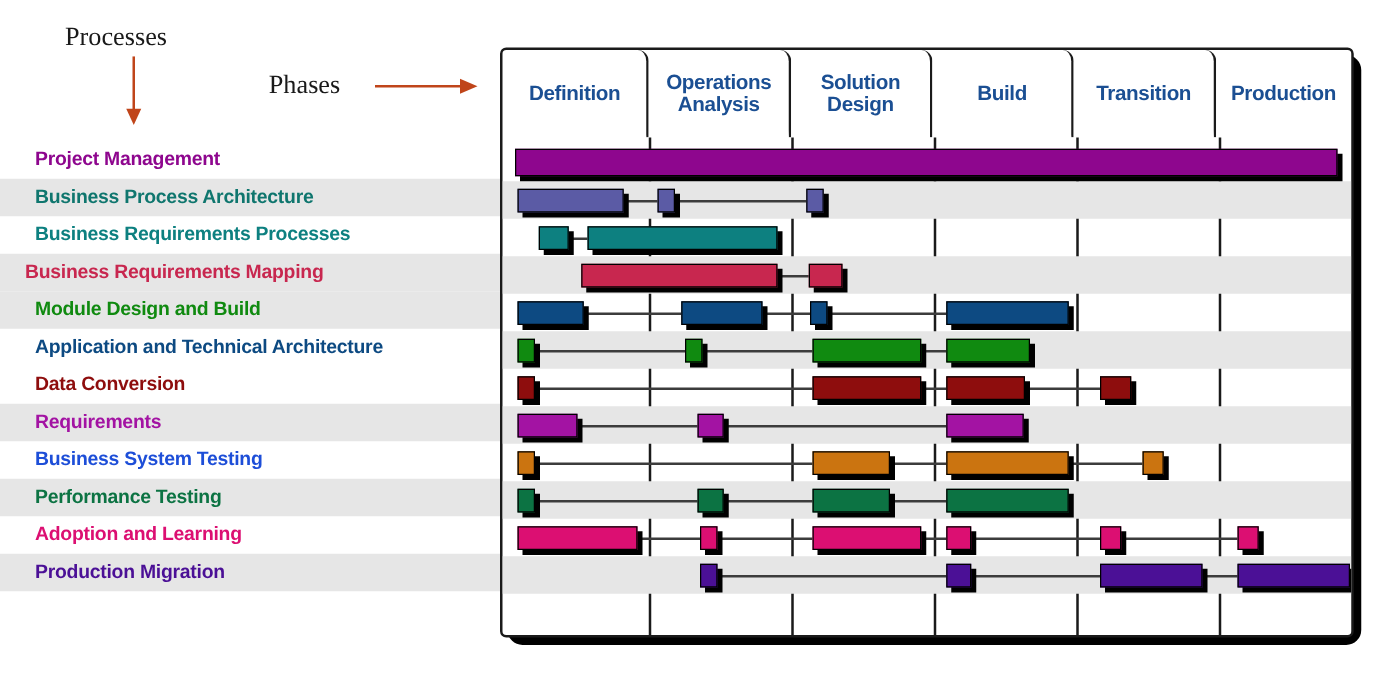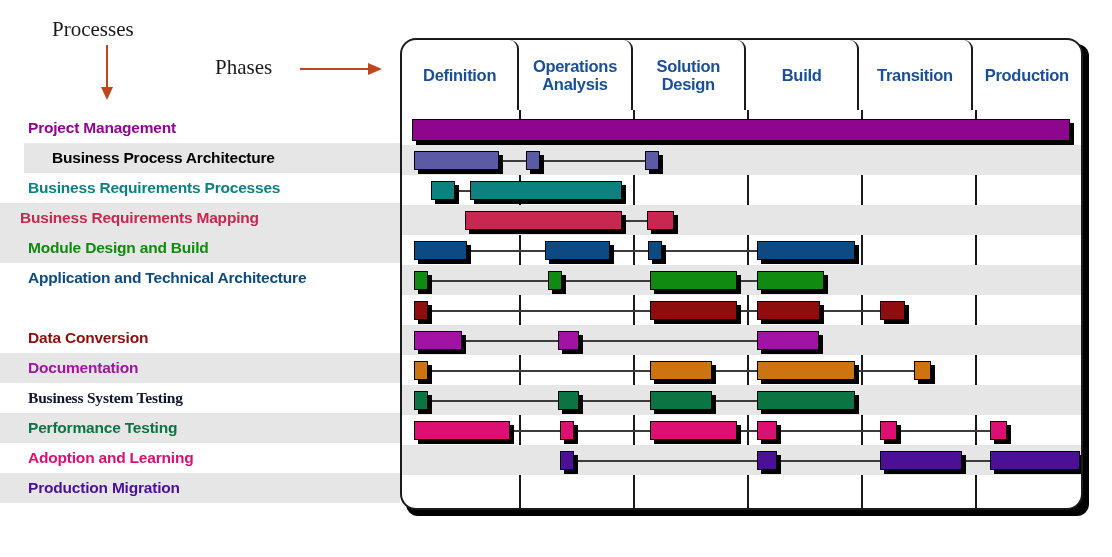--- a/index.html
+++ b/index.html
@@ -72,21 +72,21 @@
     background: #000000;
     border-radius: 12px;
   }
   #grid-frame {
     position: absolute;
     left: 0; top: 0;
     width: 683px;
     height: 472px;
     background: #ffffff;
     border: 2px solid #1a1a1a;
-    border-radius: 16px;
+    border-radius: 5px;
     box-sizing: border-box;
     overflow: hidden;
   }
 
   
   #header-row {
     position: absolute;
     left: 0; top: 0;
     height: 70px;
     width: 100%;
@@ -168,28 +168,28 @@
     <polygon points="12,55 6,42 18,42" fill="#c0451a"></polygon>
   </svg>
 
   <svg class="arrow-svg" id="arrow-right" width="84" height="24">
     <line x1="0" y1="12" x2="72" y2="12" stroke="#c0451a" stroke-width="2"></line>
     <polygon points="82,12 68,6 68,18" fill="#c0451a"></polygon>
   </svg>
 
   <div id="proc-labels">
       <div class="proc-label" style="color: rgb(142, 6, 142);">Project Management</div>
-      <div class="proc-label alt" style="color: #000000; margin-left: 24px;">Business Process Architecture</div>
+      <div class="proc-label alt" style="color: #0f766e;">Business Process Architecture</div>
       <div class="proc-label" style="color: rgb(13, 128, 128);">Business Requirements Processes</div>
       <div class="proc-label alt" style="color: rgb(200, 39, 79); padding-left: 20px;">Business Requirements Mapping</div>
       <div class="proc-label alt" style="color: rgb(16, 138, 16);">Module Design and Build</div>
       <div class="proc-label" style="color: rgb(13, 74, 130);">Application and Technical Architecture</div>
-      <div class="proc-label" style="color: rgb(142, 13, 13); margin-top: 30px;">Data Conversion</div>
-      <div class="proc-label alt" style="color: rgb(163, 19, 163);">Documentation</div>
-      <div class="proc-label" style="color: #0f172a; font-family: Liberation Serif, serif;">Business System Testing</div>
+      <div class="proc-label" style="color: rgb(142, 13, 13);">Data Conversion</div>
+      <div class="proc-label alt" style="color: rgb(163, 19, 163);">Requirements</div>
+      <div class="proc-label" style="color: #1d4ed8;">Business System Testing</div>
       <div class="proc-label alt" style="color: rgb(12, 115, 67);">Performance Testing</div>
       <div class="proc-label" style="color: rgb(220, 15, 114);">Adoption and Learning</div>
       <div class="proc-label alt" style="color: rgb(75, 16, 150);">Production Migration</div>
     </div>
 
   <div id="grid">
     <div id="grid-shadow"></div>
     <div id="grid-frame">
       <div id="header-row">
           <div class="phase-cell" style="width: 118px;">

